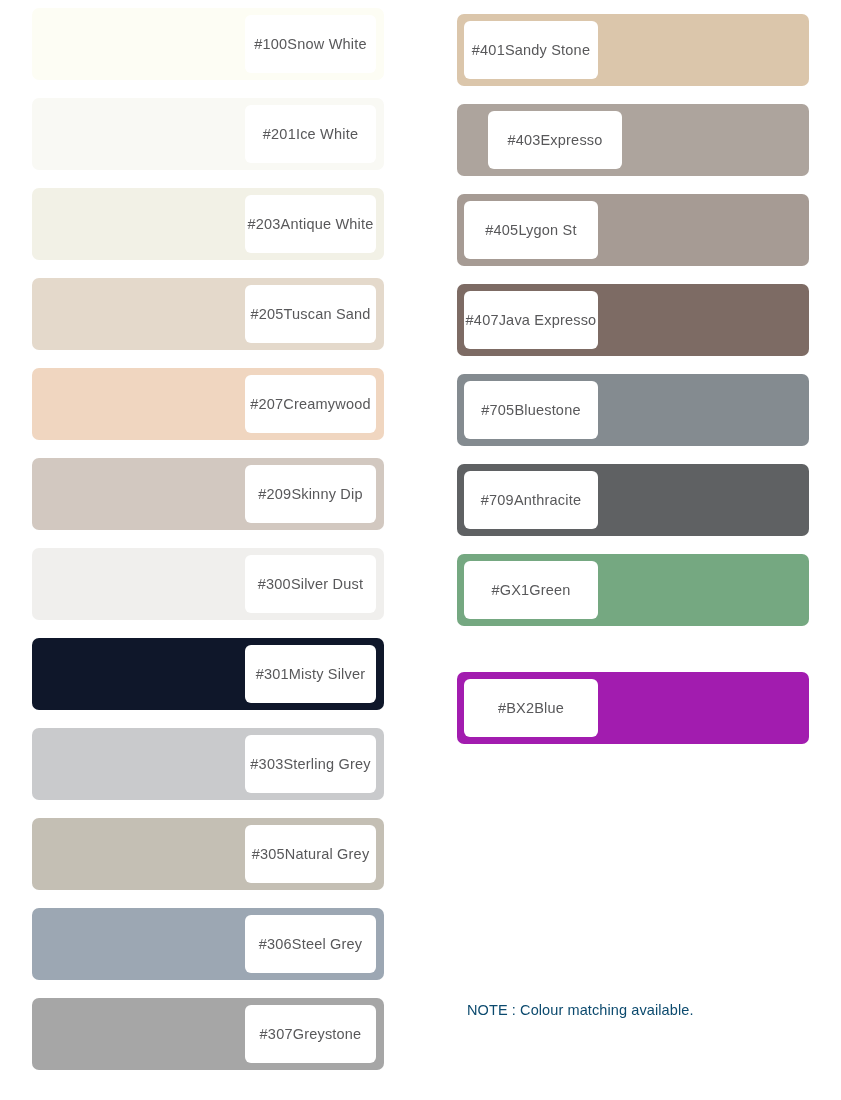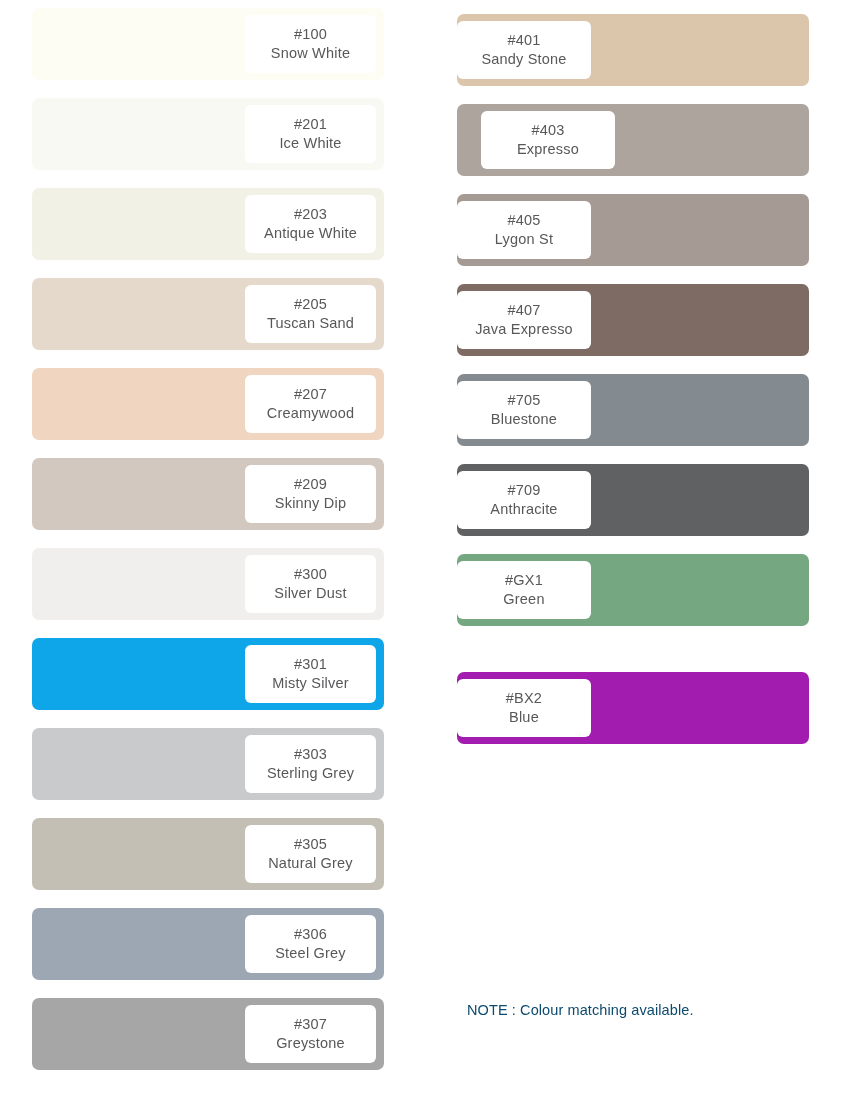--- a/index.html
+++ b/index.html
@@ -46,36 +46,36 @@
     display: flex;
     justify-content: flex-start;
     align-items: center;
   }
   .swatch-label {
     background: #ffffff;
     border-radius: 6px;
     height: 58px;
     box-sizing: border-box;
     display: flex;
-    flex-direction: column;
+    flex-direction: row;
     align-items: center;
     justify-content: center;
     line-height: 1.30;
     color: #58585a;
     font-size: 14.5px;
     letter-spacing: 0.2px;
     white-space: nowrap;
   }
   .align-right .swatch-label {
     width: 131px;
     margin-right: 8px;
   }
   .align-left .swatch-label {
     width: 134px;
-    margin-left: 0;
+    margin-left: 7px;
     text-align: center;
   }
   .swatch-code { display: block; }
   .swatch-name { display: block; }
 
   #note-block {
     position: absolute;
     left: 467px;
     top: 1000px;
     width: 340px;
@@ -127,21 +127,21 @@
           <span class="swatch-code">#209</span>
           <span class="swatch-name">Skinny Dip</span>
         </div>
       </div>
       <div class="swatch-row align-right" style="top: 548px; background: rgb(240, 239, 237);">
         <div class="swatch-label">
           <span class="swatch-code">#300</span>
           <span class="swatch-name">Silver Dust</span>
         </div>
       </div>
-      <div class="swatch-row align-right" style="top: 638px; background: #0ea5e9;">
+      <div class="swatch-row align-right" style="top: 638px; background: #0f172a;">
         <div class="swatch-label">
           <span class="swatch-code">#301</span>
           <span class="swatch-name">Misty Silver</span>
         </div>
       </div>
       <div class="swatch-row align-right" style="top: 728px; background: rgb(201, 202, 204);">
         <div class="swatch-label">
           <span class="swatch-code">#303</span>
           <span class="swatch-name">Sterling Grey</span>
         </div>

